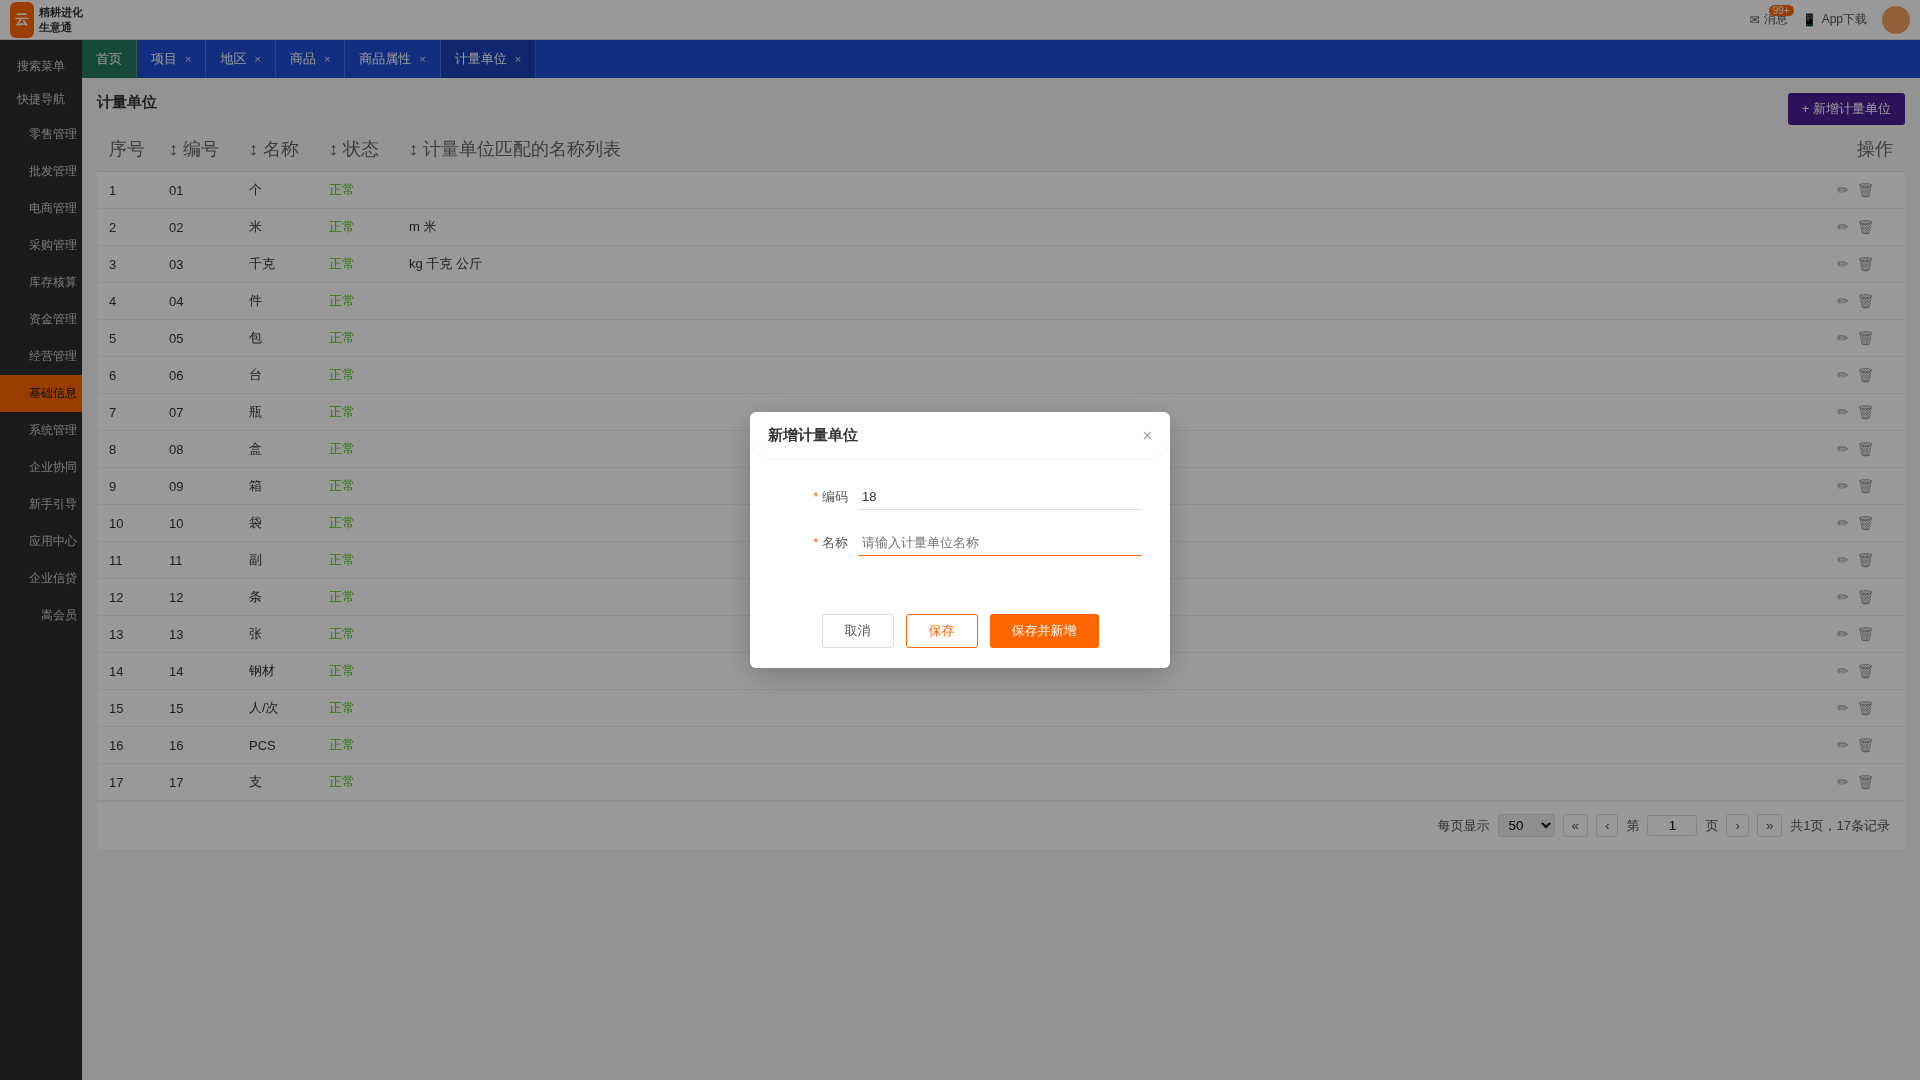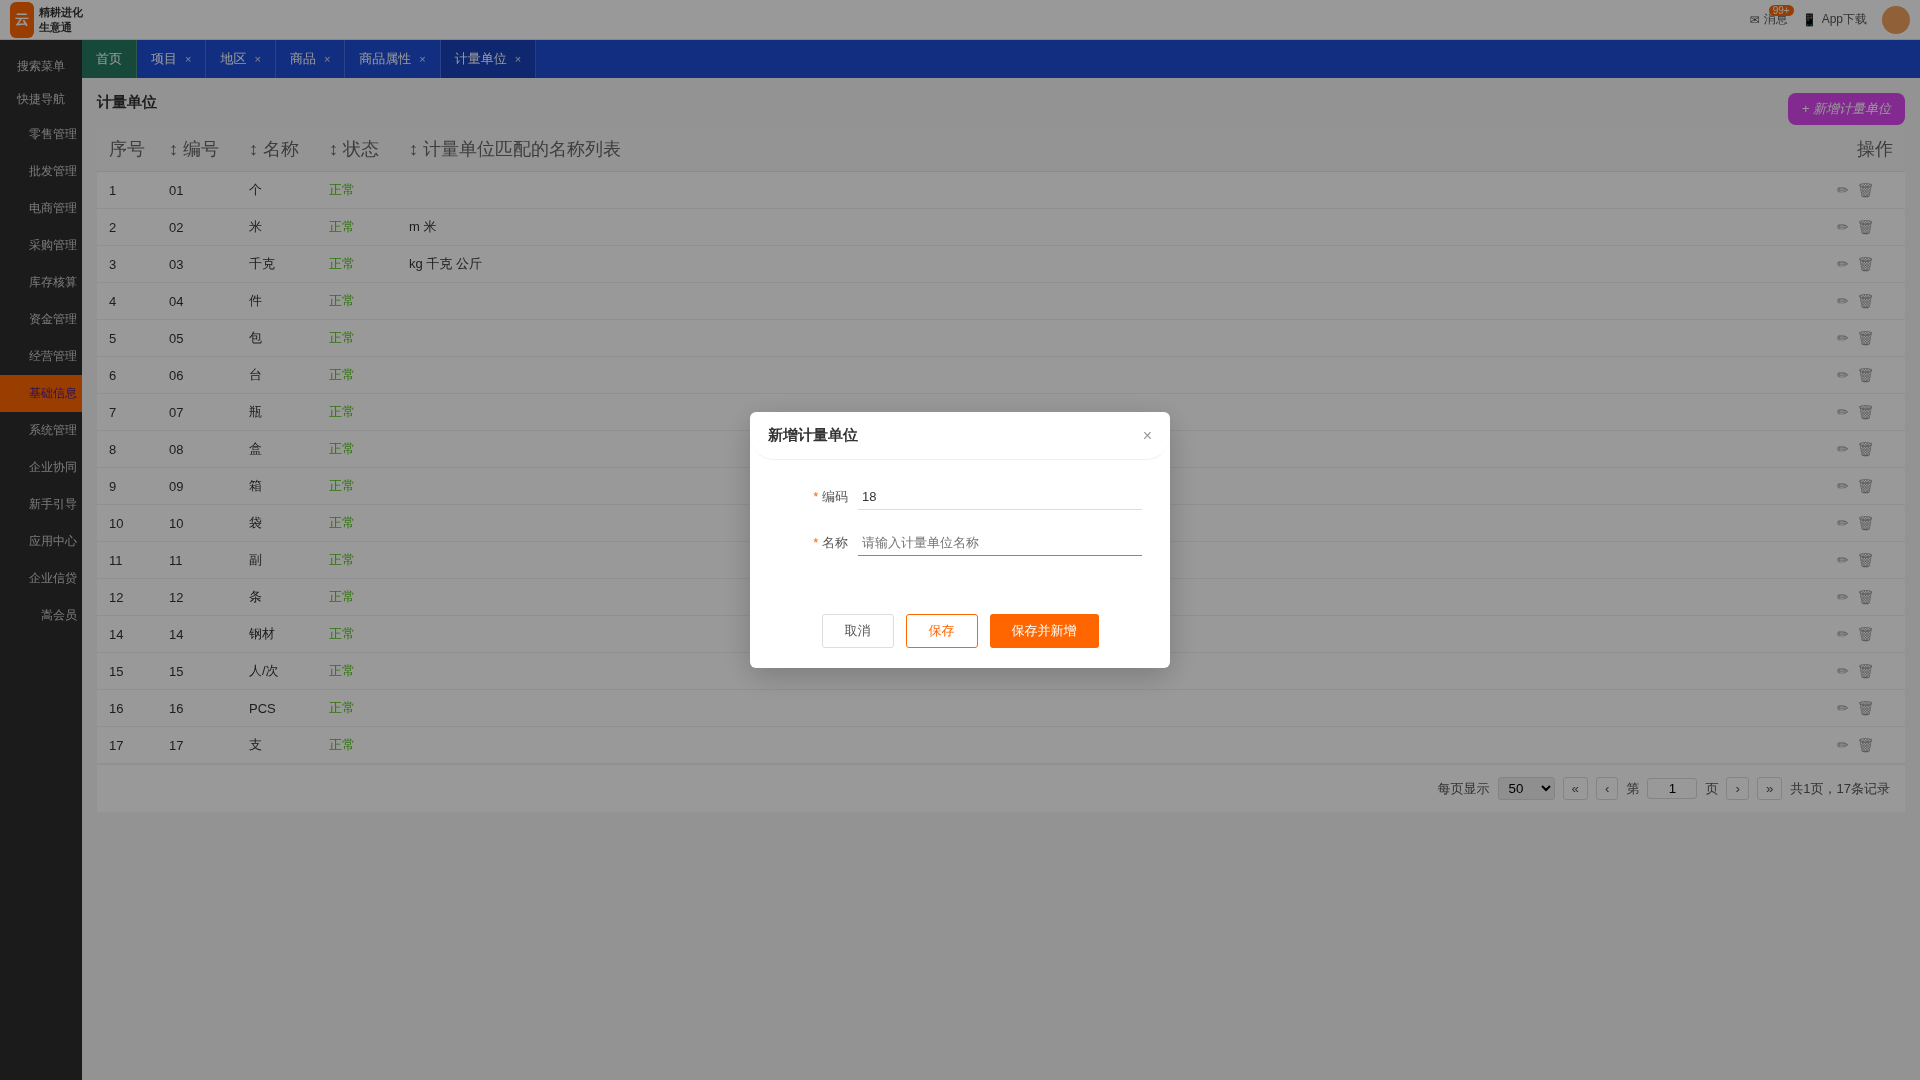--- a/index.html
+++ b/index.html
@@ -17,35 +17,35 @@
     .avatar { width: 28px; height: 28px; background: #f0a060; border-radius: 50%; }
 
     
     .layout { display: flex; height: calc(1080px - 40px); }
 
     
     .sidebar { width: 82px; background: #2d2d2d; color: #ccc; display: flex; flex-direction: column; align-items: center; padding-top: 10px; gap: 0; }
     .sidebar-search { width: 100%; padding: 8px 5px; text-align: center; color: #ccc; font-size: 12px; cursor: pointer; }
     .sidebar-nav { width: 100%; padding: 8px 5px; text-align: center; color: #ccc; font-size: 12px; cursor: pointer; }
     .sidebar-item { width: 100%; padding: 10px 5px; text-align: right; color: #ccc; font-size: 12px; cursor: pointer; }
-    .sidebar-item.active { background: #f60; color: #4c1d95; }
+    .sidebar-item.active { background: #f60; color: #0f172a; }
 
     
     .main { flex: 1; display: flex; flex-direction: column; background: #f5f5f5; }
 
     
     .tabs { display: flex; background: #1d4ed8; height: 38px; align-items: stretch; }
     .tab { display: flex; align-items: center; padding: 0 14px; color: white; font-size: 13px; cursor: pointer; gap: 6px; border-right: 1px solid rgba(255,255,255,0.2); }
     .tab.home { background: #267a60; }
     .tab-close-btn { margin-left: 2px; font-size: 11px; cursor: pointer; opacity: 0.8; }
 
     
     .page-content { flex: 1; padding: 15px; overflow: auto; position: relative; }
     .page-title { font-size: 15px; font-weight: bold; color: #333; margin-bottom: 15px; }
-    .add-btn { position: absolute; top: 15px; right: 15px; background: #d946ef; color: white; border: none; padding: 7px 14px; border-radius: 8px; cursor: pointer; font-size: 13px; font-style: italic; }
+    .add-btn { position: absolute; top: 15px; right: 15px; background: #4c1d95; color: white; border: none; padding: 7px 14px; border-radius: 3px; cursor: pointer; font-size: 13px; }
 
     
     .table-wrap { background: white; border-radius: 4px; overflow: hidden; }
     table { width: 100%; border-collapse: collapse; }
     thead tr { background: #f7f7f7; }
     th { padding: 10px 12px; text-align: left; color: #666; font-weight: normal; border-bottom: 1px solid #e8e8e8; font-size: 18px; }
     td { padding: 9px 12px; border-bottom: 1px solid #f0f0f0; color: #333; font-size: 13px; }
     .status-normal { color: #52c41a; }
     .action-btns { display: flex; gap: 8px; }
     .edit-icon { color: #999; cursor: pointer; font-size: 14px; }
@@ -322,20 +322,33 @@
       <td class="status-normal">正常</td>
       <td></td>
       <td>
         <div class="action-btns">
           <span class="edit-icon" title="编辑">✏</span>
           <span class="del-icon" title="删除">🗑</span>
         </div>
       </td>
     </tr>
               <tr>
+      <td>13</td>
+      <td>13</td>
+      <td>张</td>
+      <td class="status-normal">正常</td>
+      <td></td>
+      <td>
+        <div class="action-btns">
+          <span class="edit-icon" title="编辑">✏</span>
+          <span class="del-icon" title="删除">🗑</span>
+        </div>
+      </td>
+    </tr>
+              <tr>
       <td>14</td>
       <td>14</td>
       <td>钢材</td>
       <td class="status-normal">正常</td>
       <td></td>
       <td>
         <div class="action-btns">
           <span class="edit-icon" title="编辑">✏</span>
           <span class="del-icon" title="删除">🗑</span>
         </div>

